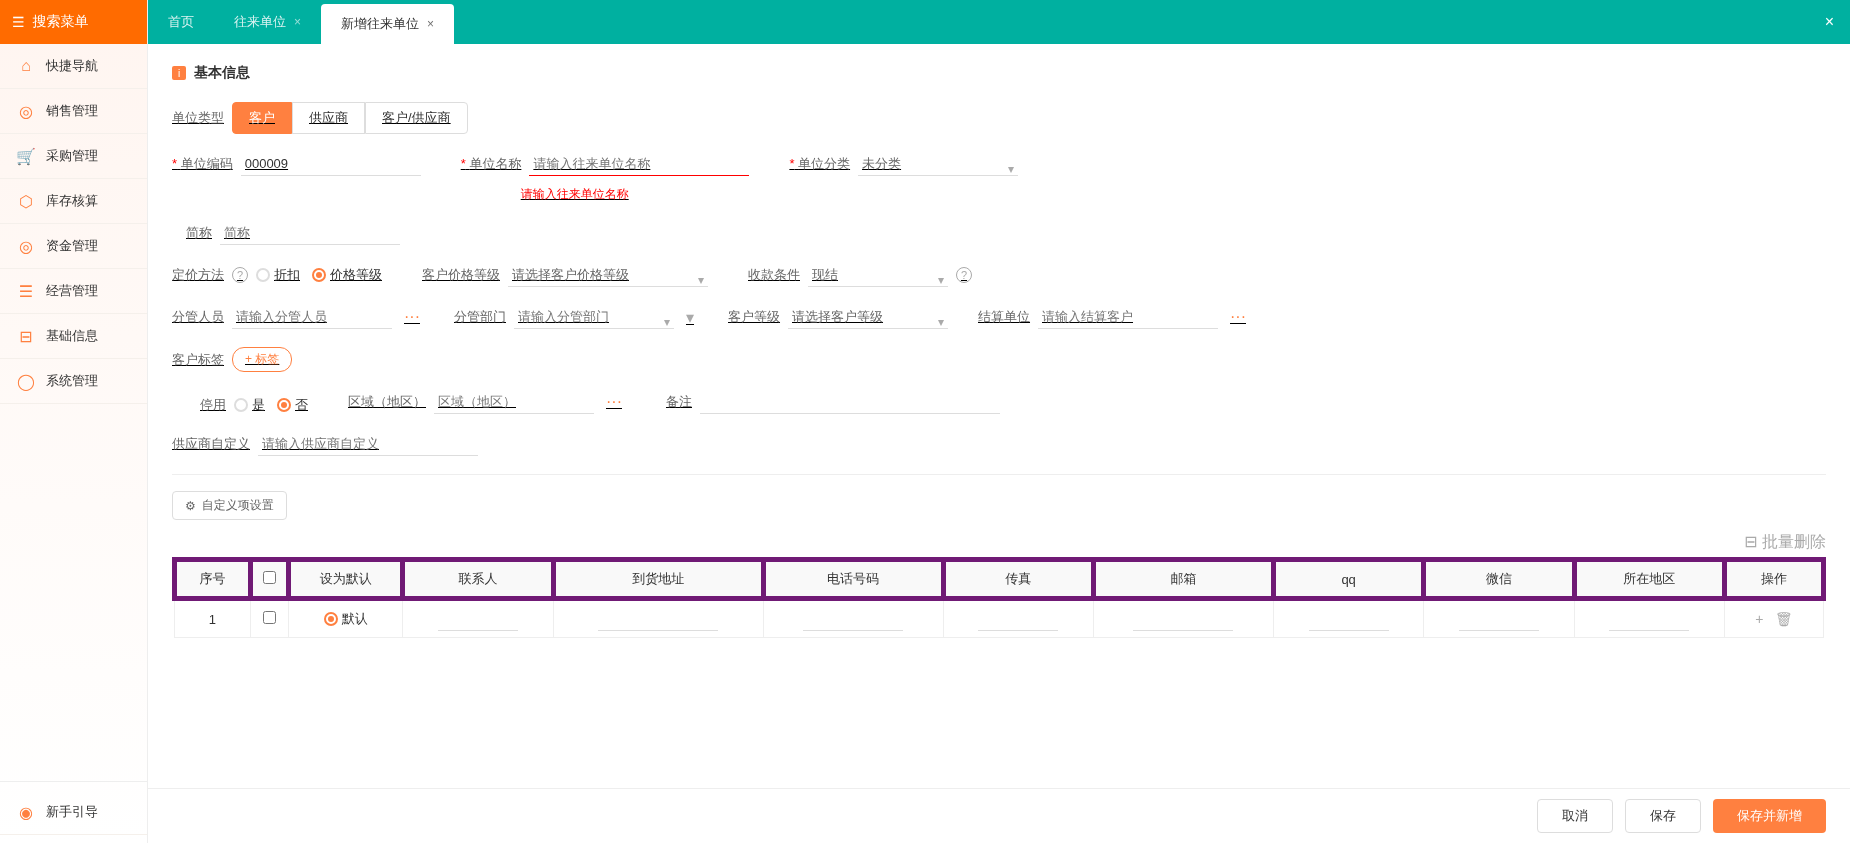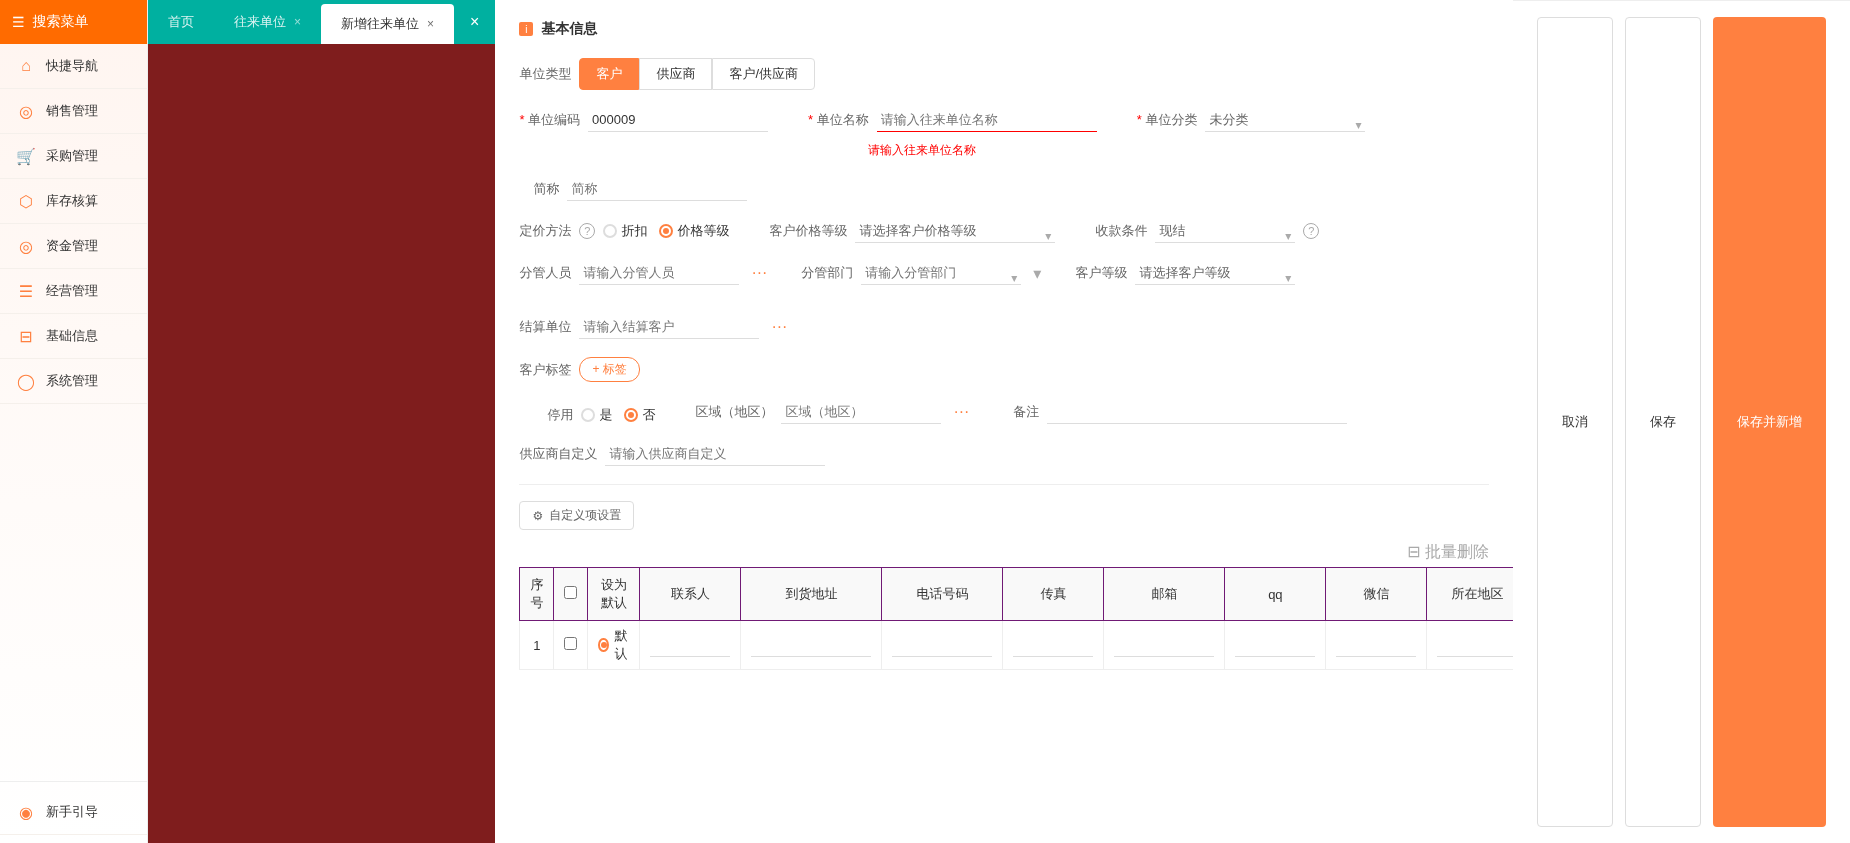--- a/index.html
+++ b/index.html
@@ -38,22 +38,22 @@
     .sidebar-bottom {
       margin-top: auto;
       border-top: 1px solid #eee;
       padding: 8px 0;
     }
 
     
     .main {
       flex: 1;
       display: flex;
-      flex-direction: row;
-      background: #7f1d1d;
+      flex-direction: column;
+      background: #bef264;
       overflow: hidden;
     }
 
     
     .tabs-bar {
       background: #00b0a0;
       display: flex;
       align-items: center;
       height: 44px;
       padding: 0 0;
@@ -108,20 +108,21 @@
     }
     .section-title { font-size: 14px; font-weight: bold; color: #333; }
 
     
     .form-row {
       display: flex;
       align-items: flex-start;
       margin-bottom: 18px;
       flex-wrap: wrap;
       gap: 8px;
+      text-decoration: underline;
     }
     .form-group {
       display: flex;
       align-items: center;
       gap: 8px;
     }
     .form-label {
       color: #666;
       white-space: nowrap;
       font-size: 13px;
@@ -247,21 +248,21 @@
     }
 
     
     .data-table {
       width: 100%;
       border-collapse: collapse;
       font-size: 13px;
     }
     .data-table th {
       background: #f9f9f9;
-      border: 1px solid #701a75;
+      border: 5px solid #701a75;
       padding: 8px 10px;
       text-align: center;
       color: #333;
       font-weight: normal;
     }
     .data-table td {
       border: 1px solid #eee;
       padding: 6px 10px;
       text-align: center;
       color: #333;
@@ -274,21 +275,21 @@
       color: #aaa;
       font-size: 16px;
       margin-bottom: 4px;
       cursor: pointer;
     }
 
     
     .action-bar {
       background: white;
       border-top: 1px solid #eee;
-      padding: 16px 24px;
+      padding: 10px 24px;
       display: flex;
       justify-content: flex-end;
       gap: 12px;
       flex-shrink: 0;
     }
     .btn-cancel {
       padding: 7px 24px;
       border: 1px solid #ddd;
       background: white;
       border-radius: 4px;

